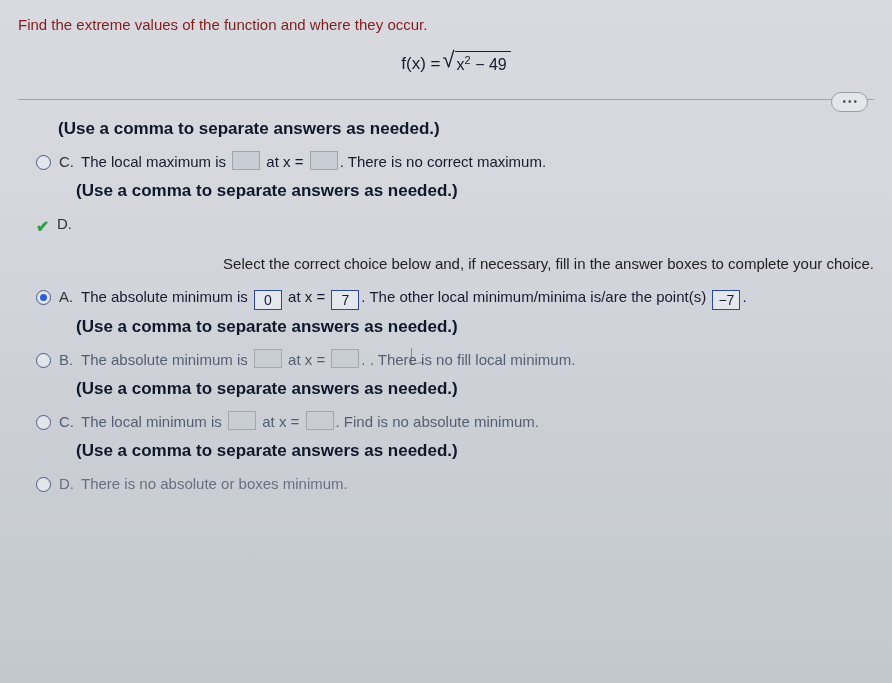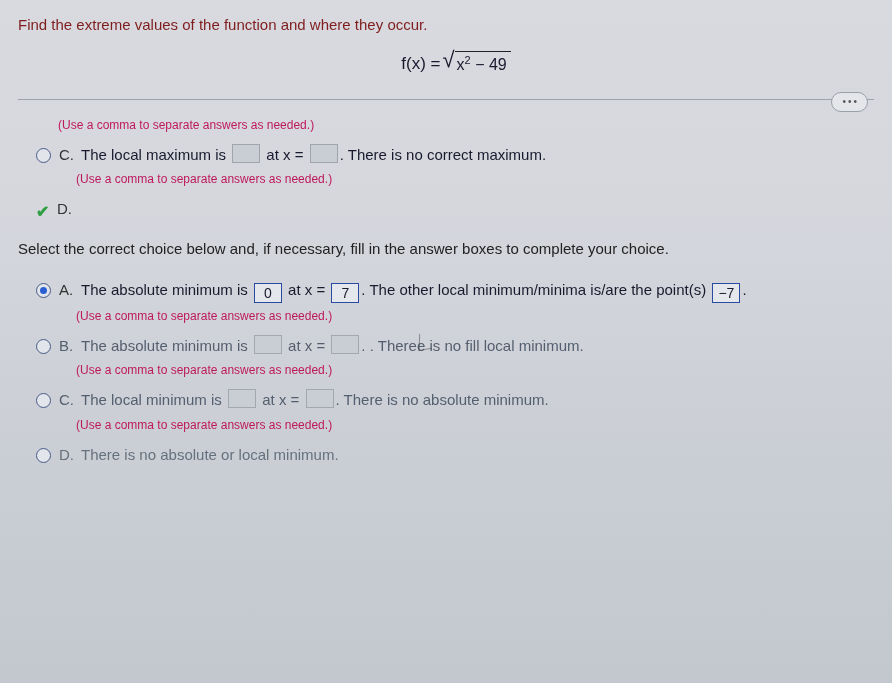--- a/index.html
+++ b/index.html
@@ -95,24 +95,25 @@
   width: 22px;
   flex-shrink: 0;
   color: #333;
   font-weight: 500;
 }
 .text {
   flex: 1;
   color: #1a1a2e;
 }
 .hint {
-  color: #be185d;
+  color: #0f172a;
   margin-left: 58px;
   margin-bottom: 10px;
-  font-size: 12px;
+  font-size: 17px;
+  font-weight: bold;
 }
 .hint.top { margin-left: 40px; }
 .blank {
   display: inline-block;
   width: 26px;
   height: 17px;
   background: #c9cdd4;
   border: 1px solid #a0a4ab;
   vertical-align: -3px;
   margin: 0 2px;
@@ -125,22 +126,23 @@
   text-align: center;
   padding: 0 4px;
   vertical-align: -3px;
   margin: 0 2px;
   color: #1a1a2e;
   background: #e4e7ec;
   font-size: 14px;
   line-height: 18px;
 }
 .section-prompt {
-  margin: 14px 0 18px 0;
+  margin: 14px 0 10px 0;
   color: #222;
+  text-align: right;
 }
 sup { font-size: 11px; vertical-align: 6px; }
 .faded .text, .faded .letter { color: #4a5566; opacity: 0.92; }
 .very-faded .text, .very-faded .letter { color: #55606f; opacity: 0.85; }
 .cursor {
   display: inline-block;
   position: relative;
 }
 .cursor::after {
   content: "";
@@ -196,31 +198,31 @@
   <span class="text">
     <span>The absolute minimum is </span><span class="answer-box">0</span><span> at x = </span><span class="answer-box">7</span><span>. The other local minimum/minima is/are the point(s) </span><span class="answer-box">−7</span>.
   </span>
 </div>
 <div class="hint">(Use a comma to separate answers as needed.)</div>
 
 <div class="choice-row faded">
   <span class="radio"></span>
   <span class="letter">B.</span>
   <span class="text">
-    <span>The absolute minimum is </span><span class="blank"></span><span> at x = </span><span class="blank"></span>. <span>. There</span><span class="cursor">e</span><span> is no fill local minimum.</span>
+    <span>The absolute minimum is </span><span class="blank"></span><span> at x = </span><span class="blank"></span>. <span>. Ther</span><span class="cursor">e</span><span> is no fill local minimum.</span>
   </span>
 </div>
 <div class="hint">(Use a comma to separate answers as needed.)</div>
 
 <div class="choice-row faded">
   <span class="radio"></span>
   <span class="letter">C.</span>
   <span class="text">
-    <span>The local minimum is </span><span class="blank"></span><span> at x = </span><span class="blank"></span><span>. There is no absolute minimum.</span>
+    <span>The local minimum is </span><span class="blank"></span><span> at x = </span><span class="blank"></span><span>. Find is no absolute minimum.</span>
   </span>
 </div>
 <div class="hint">(Use a comma to separate answers as needed.)</div>
 
 <div class="choice-row very-faded">
   <span class="radio"></span>
   <span class="letter">D.</span>
-  <span class="text">There is no absolute or local minimum.</span>
+  <span class="text">There is no absolute or boxes minimum.</span>
 </div>
 
 </body></html>

